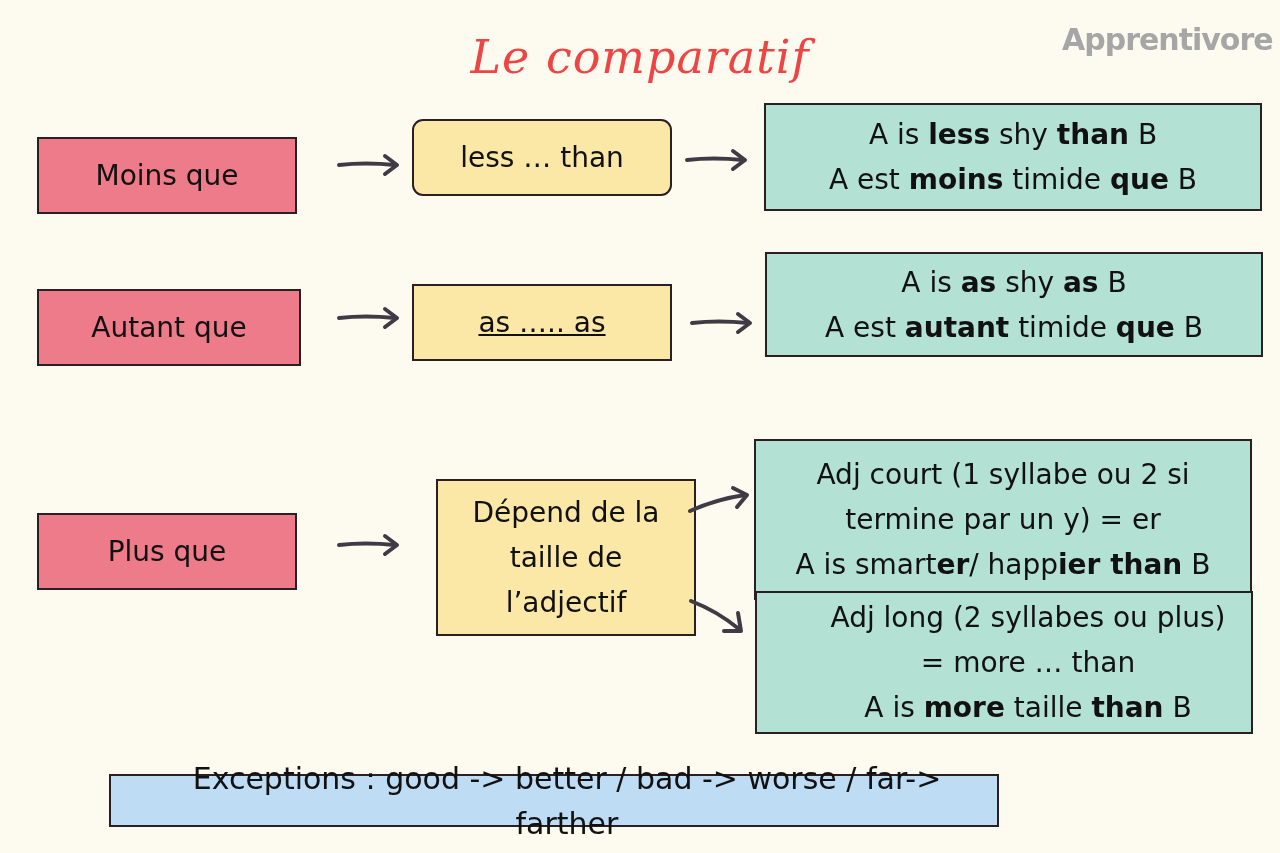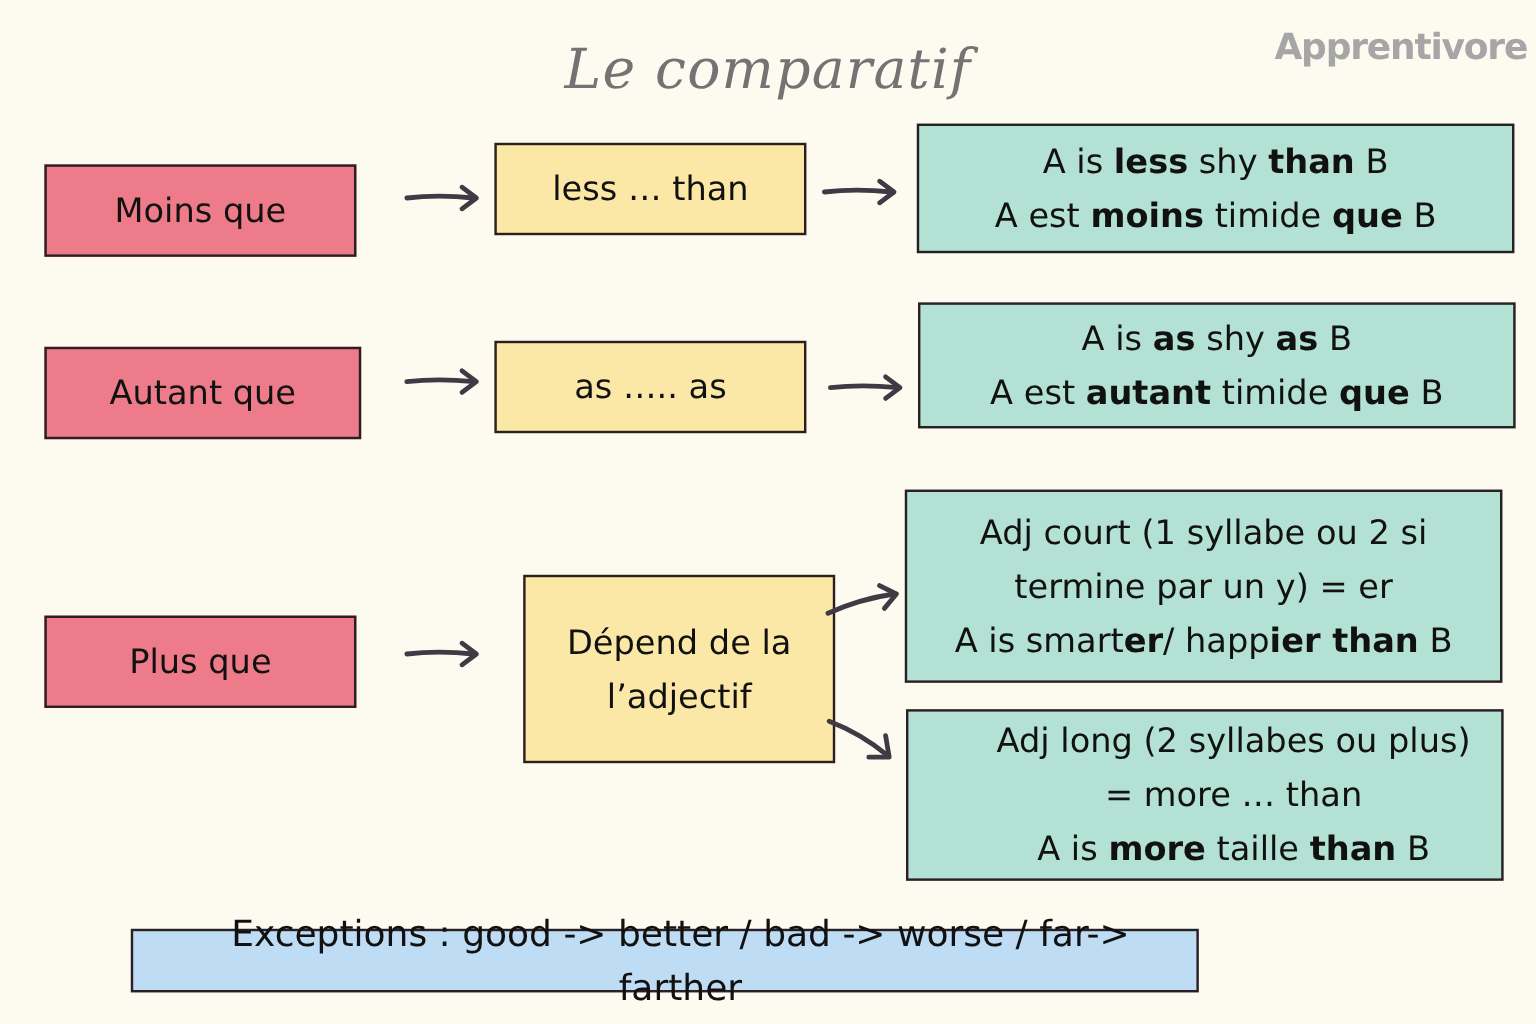--- a/index.html
+++ b/index.html
@@ -9,21 +9,21 @@
       position: relative;
       font-family: "DejaVu Sans", sans-serif;
       color: #111;
     }
     .title {
       position: absolute; left: 440px; top: 22px; width: 400px; height: 70px;
       text-align: center;
       font-family: "DejaVu Serif", serif;
       font-style: italic;
       font-size: 46px;
-      color: #737373;
+      color: #ef4444;
       line-height: 70px;
       letter-spacing: 1px;
     }
     .logo {
       position: absolute; left: 1062px; top: 22px;
       font-family: "DejaVu Sans", sans-serif;
       font-weight: bold;
       font-size: 30px;
       color: #a6a6a6;
       letter-spacing: -1px;
@@ -52,21 +52,21 @@
 <div class="title">Le comparatif</div>
 <div class="logo">Apprentivore</div>
 
 <div class="box pink" style="left:37px;top:137px;width:260px;height:77px;">
   <span>Moins que</span>
 </div>
 <svg class="arrow" style="left:335px;top:150px" width="70" height="30" viewBox="0 0 70 30">
   <path d="M4 15 Q30 12 60 15" stroke="#3f3a44" stroke-width="4" fill="none" stroke-linecap="round"></path>
   <path d="M50 6 L62 15 L50 24" stroke="#3f3a44" stroke-width="4" fill="none" stroke-linecap="round" stroke-linejoin="round"></path>
 </svg>
-<div class="box yellow" style="left:412px;top:119px;width:260px;height:77px;">
+<div class="box yellow" style="left:412px;top:119px;width:260px;height:77px;border-radius:11px;">
   <span>less … than</span>
 </div>
 <svg class="arrow" style="left:683px;top:145px" width="70" height="30" viewBox="0 0 70 30">
   <path d="M4 15 Q30 12 60 15" stroke="#3f3a44" stroke-width="4" fill="none" stroke-linecap="round"></path>
   <path d="M50 6 L62 15 L50 24" stroke="#3f3a44" stroke-width="4" fill="none" stroke-linecap="round" stroke-linejoin="round"></path>
 </svg>
 <div class="box green" style="left:764px;top:103px;width:498px;height:108px;">
   <div>
     <span class="txt">
       <span>A is </span><b>less</b><span> shy </span><b>than</b><span> B</span>
@@ -77,21 +77,21 @@
   </div>
 </div>
 
 <div class="box pink" style="left:37px;top:289px;width:264px;height:77px;">
   <span>Autant que</span>
 </div>
 <svg class="arrow" style="left:335px;top:303px" width="70" height="30" viewBox="0 0 70 30">
   <path d="M4 15 Q30 12 60 15" stroke="#3f3a44" stroke-width="4" fill="none" stroke-linecap="round"></path>
   <path d="M50 6 L62 15 L50 24" stroke="#3f3a44" stroke-width="4" fill="none" stroke-linecap="round" stroke-linejoin="round"></path>
 </svg>
-<div class="box yellow" style="left:412px;top:284px;width:260px;height:77px;">
+<div class="box yellow" style="left:412px;top:284px;width:260px;height:77px;text-decoration:underline;">
   <span>as ….. as</span>
 </div>
 <svg class="arrow" style="left:688px;top:308px" width="70" height="30" viewBox="0 0 70 30">
   <path d="M4 15 Q30 12 60 15" stroke="#3f3a44" stroke-width="4" fill="none" stroke-linecap="round"></path>
   <path d="M50 6 L62 15 L50 24" stroke="#3f3a44" stroke-width="4" fill="none" stroke-linecap="round" stroke-linejoin="round"></path>
 </svg>
 <div class="box green" style="left:765px;top:252px;width:498px;height:105px;align-items:center;">
   <div>
     <span class="txt">
       <span>A is </span><b>as</b><span> shy </span><b>as</b><span> B</span>
@@ -105,32 +105,33 @@
 <div class="box pink" style="left:37px;top:513px;width:260px;height:77px;text-align:right;">
   <span>Plus que</span>
 </div>
 <svg class="arrow" style="left:335px;top:530px" width="70" height="30" viewBox="0 0 70 30">
   <path d="M4 15 Q30 12 60 15" stroke="#3f3a44" stroke-width="4" fill="none" stroke-linecap="round"></path>
   <path d="M50 6 L62 15 L50 24" stroke="#3f3a44" stroke-width="4" fill="none" stroke-linecap="round" stroke-linejoin="round"></path>
 </svg>
 <div class="box yellow" style="left:436px;top:479px;width:260px;height:157px;">
   <div>
     <span class="txt">Dépend de la</span>
+    <span class="txt">taille de</span>
     <span class="txt">l’adjectif</span>
   </div>
 </div>
 <svg class="arrow" style="left:685px;top:483px" width="70" height="35" viewBox="0 0 70 35">
   <path d="M5 28 Q32 16 60 12" stroke="#3f3a44" stroke-width="4" fill="none" stroke-linecap="round"></path>
   <path d="M48 5 L62 12 L52 24" stroke="#3f3a44" stroke-width="4" fill="none" stroke-linecap="round" stroke-linejoin="round"></path>
 </svg>
 <svg class="arrow" style="left:685px;top:595px" width="65" height="45" viewBox="0 0 65 45">
   <path d="M6 6 Q32 16 54 34" stroke="#3f3a44" stroke-width="4" fill="none" stroke-linecap="round"></path>
   <path d="M53 18 L56 36 L39 36" stroke="#3f3a44" stroke-width="4" fill="none" stroke-linecap="round" stroke-linejoin="round"></path>
 </svg>
-<div class="box green" style="left:754px;top:408px;width:498px;height:161px;">
+<div class="box green" style="left:754px;top:439px;width:498px;height:161px;">
   <div>
     <span class="txt">Adj court (1 syllabe ou 2 si</span>
     <span class="txt">termine par un y) = er</span>
     <span class="txt">
       <span>A is smart</span><b>er</b><span>/ happ</span><b>ier than</b><span> B</span>
     </span>
   </div>
 </div>
 <div class="box green" style="left:755px;top:591px;width:498px;height:143px;padding-left:48px;">
   <div>

